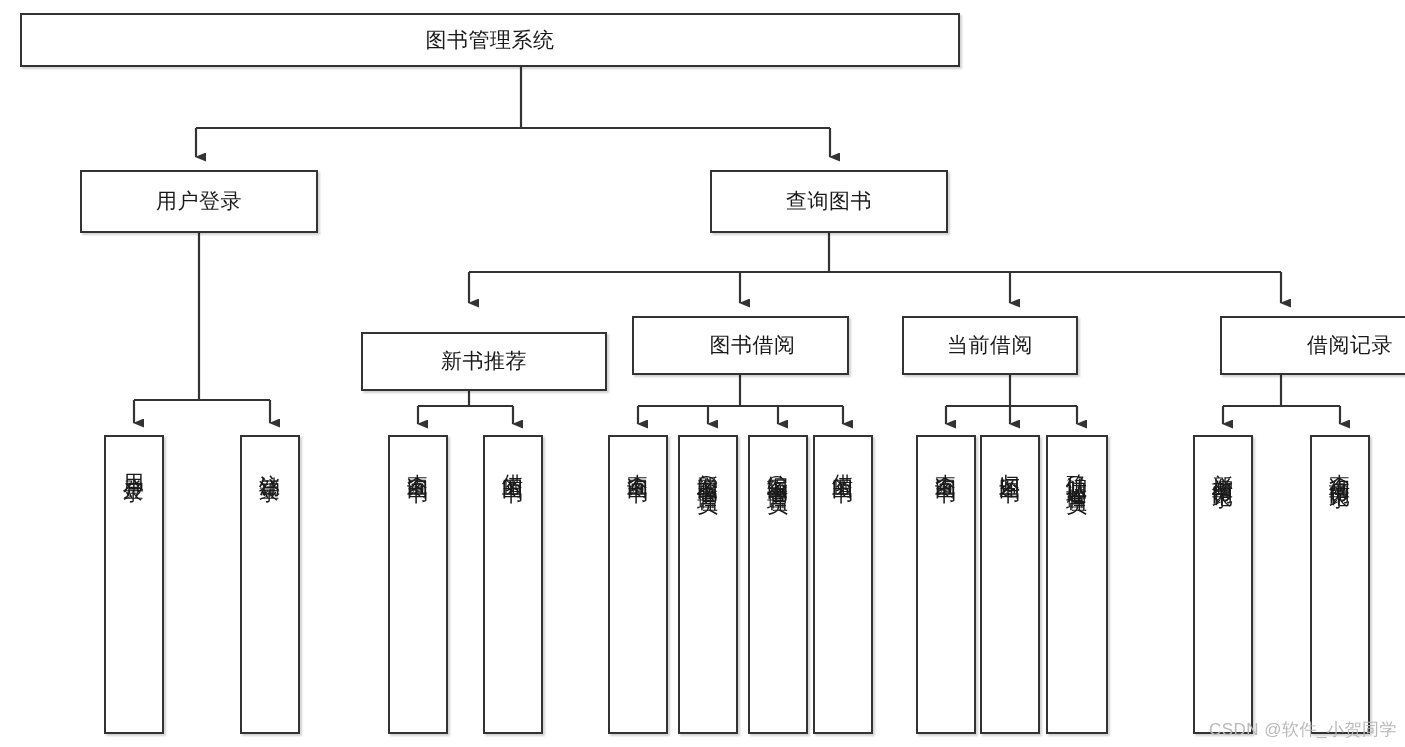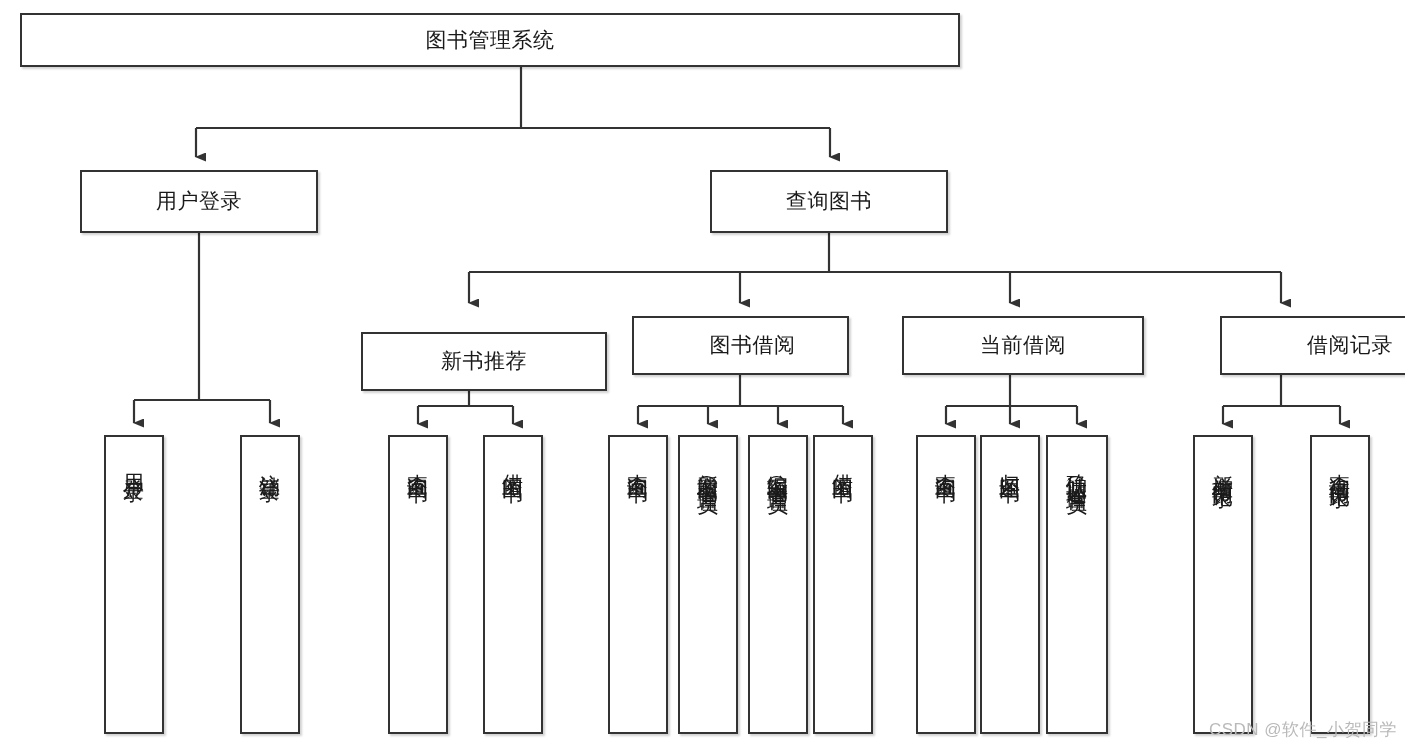--- a/index.html
+++ b/index.html
@@ -131,21 +131,21 @@
   <div class="node-box" style="left: 710px; top: 170px; width: 238px; height: 63px;">
     <span class="node-label">查询图书</span>
   </div>
 
   <div class="node-box" style="left: 361px; top: 332px; width: 246px; height: 59px;">
     <span class="node-label">新书推荐</span>
   </div>
   <div class="node-box" style="left: 632px; top: 316px; width: 217px; height: 59px; padding-left: 24px;">
     <span class="node-label">图书借阅</span>
   </div>
-  <div class="node-box" style="left: 902px; top: 316px; width: 242px; height: 59px;">
+  <div class="node-box" style="left: 902px; top: 316px; width: 176px; height: 59px;">
     <span class="node-label">当前借阅</span>
   </div>
   <div class="node-box" style="left: 1220px; top: 316px; width: 260px; height: 59px;">
     <span class="node-label">借阅记录</span>
   </div>
 
   <div class="node-box vertical" style="left: 104px; top: 435px; width: 60px; height: 299px;">
     <span class="node-label">用户登录</span>
   </div>
   <div class="node-box vertical" style="left: 240px; top: 435px; width: 60px; height: 299px;">

